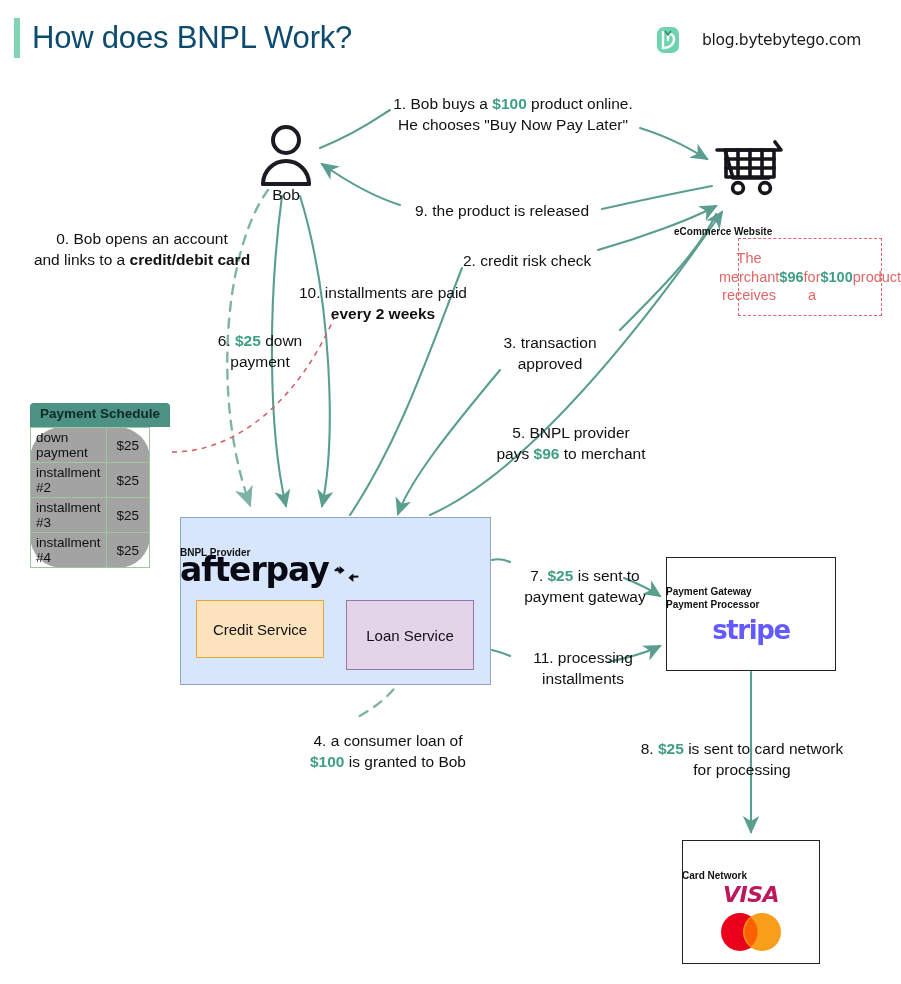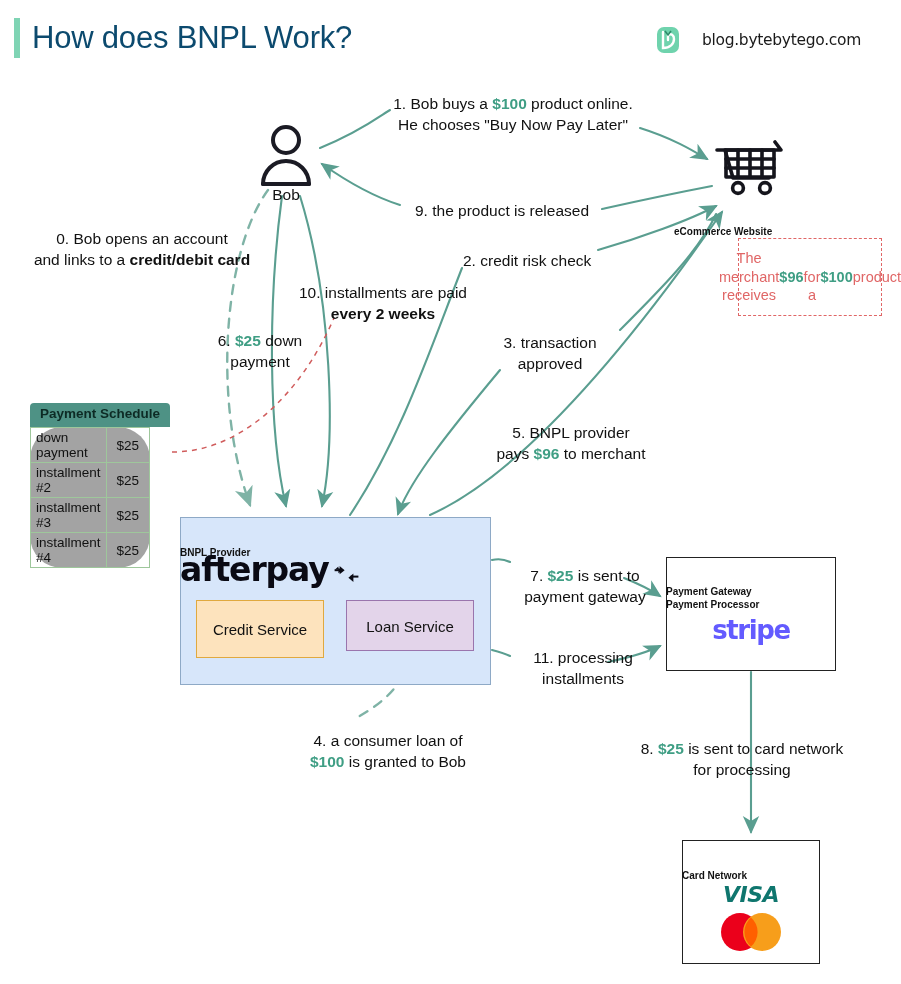--- a/index.html
+++ b/index.html
@@ -28,33 +28,33 @@
   #pay-sched-head{background:#4e9285;color:#0d2b25;font-weight:bold;font-size:13.5px;
       text-align:center;padding:3px 0 6px;border-radius:4px 4px 0 0;}
   #pay-sched table{border-collapse:collapse;width:120px;background:#a3a3a3;border-radius:32px;}
   #pay-sched td{border:1px solid #9ec79b;font-size:13.5px;color:#111;padding:2px 5px;height:18px;}
   #pay-sched td.v{text-align:center;width:42px;}
 
   
   .box{position:absolute;box-sizing:border-box;}
   #bnpl-box{left:180px;top:517px;width:311px;height:168px;background:#d7e6fa;border:1px solid #8ea9c6;}
   #credit-svc{left:196px;top:600px;width:128px;height:58px;background:#fde3bd;border:1.5px solid #e0a93f;}
-  #loan-svc{left:346px;top:600px;width:128px;height:51px;background:#e3d4ea;border:1.5px solid #9a75ad;}
+  #loan-svc{left:346px;top:600px;width:128px;height:70px;background:#e3d4ea;border:1.5px solid #9a75ad;}
   .svc-label{position:absolute;width:100%;top:50%;transform:translateY(-50%);text-align:center;font-size:15px;color:#111;}
   #gateway-box{left:666px;top:557px;width:170px;height:114px;background:#fff;border:1.6px solid #222;}
   #cardnet-box{left:682px;top:840px;width:138px;height:124px;background:#fff;border:1.6px solid #222;}
   #merchant-note{left:738px;top:238px;width:144px;height:78px;border:1.4px dashed #e06666;background:#fff;}
   #merchant-note .nt{position:absolute;inset:0;display:flex;align-items:center;justify-content:center;
       text-align:center;font-size:14.5px;line-height:1.3;color:#e06666;white-space:pre-line;}
 
   
   #stripe-logo{position:absolute;left:666px;top:615px;width:170px;text-align:center;
       font-family:"DejaVu Sans",sans-serif;font-weight:bold;font-size:26px;color:#635bff;letter-spacing:-1.4px;}
   #visa-logo{position:absolute;left:682px;top:882px;width:138px;text-align:center;
-      font-family:"DejaVu Sans",sans-serif;font-weight:bold;font-style:italic;font-size:22px;color:#0f766e;letter-spacing:-0.5px;}
+      font-family:"DejaVu Sans",sans-serif;font-weight:bold;font-style:italic;font-size:22px;color:#be185d;letter-spacing:-0.5px;}
   #mc-logo{position:absolute;left:682px;top:912px;width:138px;height:40px;}
 
   
   #afterpay{position:absolute;left:180px;top:550px;width:311px;text-align:left;
       font-family:"DejaVu Sans",sans-serif;font-weight:bold;font-size:33px;color:#0a0a14;letter-spacing:-1.1px;}
   #afterpay .mark{display:inline-block;vertical-align:-3px;margin-left:3px;}
 
   
   #bob-icon{position:absolute;left:258px;top:124px;width:56px;height:62px;}
   #bob-label{position:absolute;left:248px;top:186px;width:76px;text-align:center;font-size:15.5px;color:#111;}

